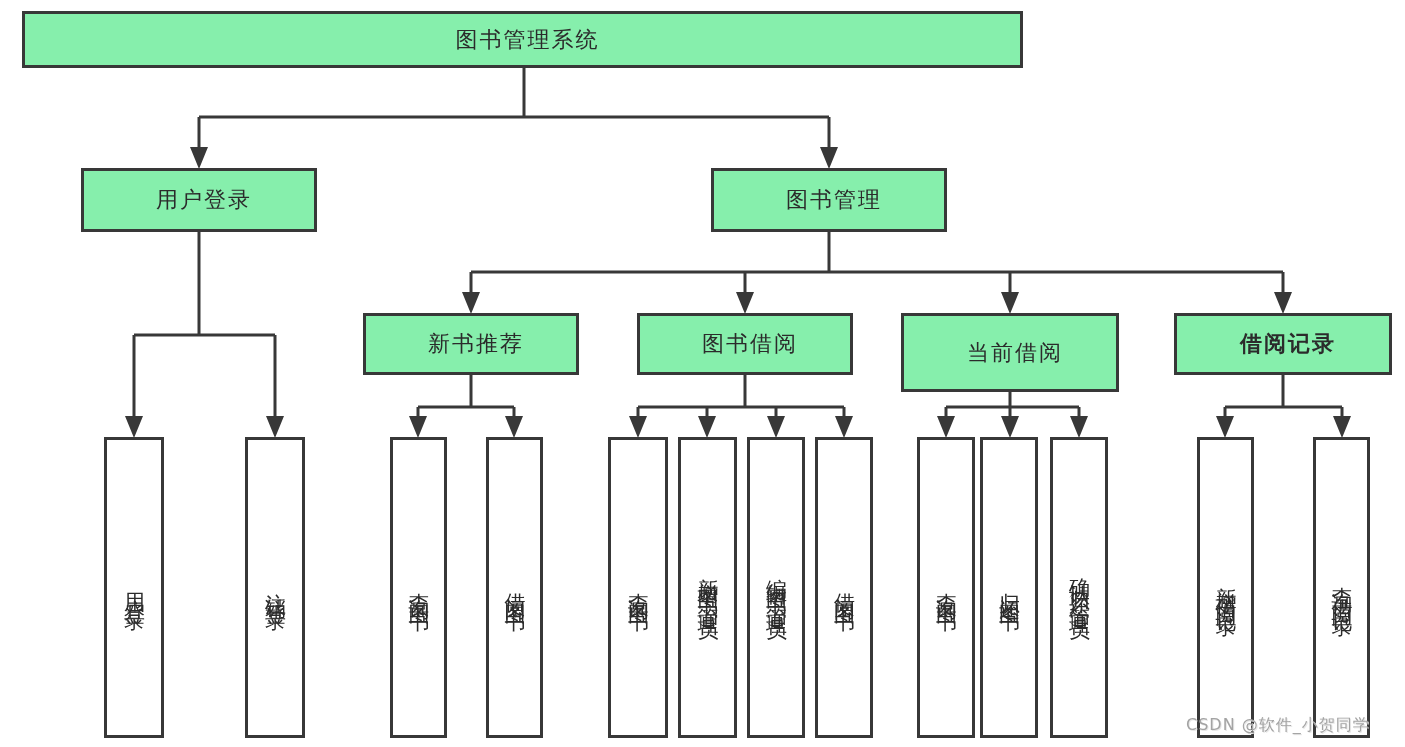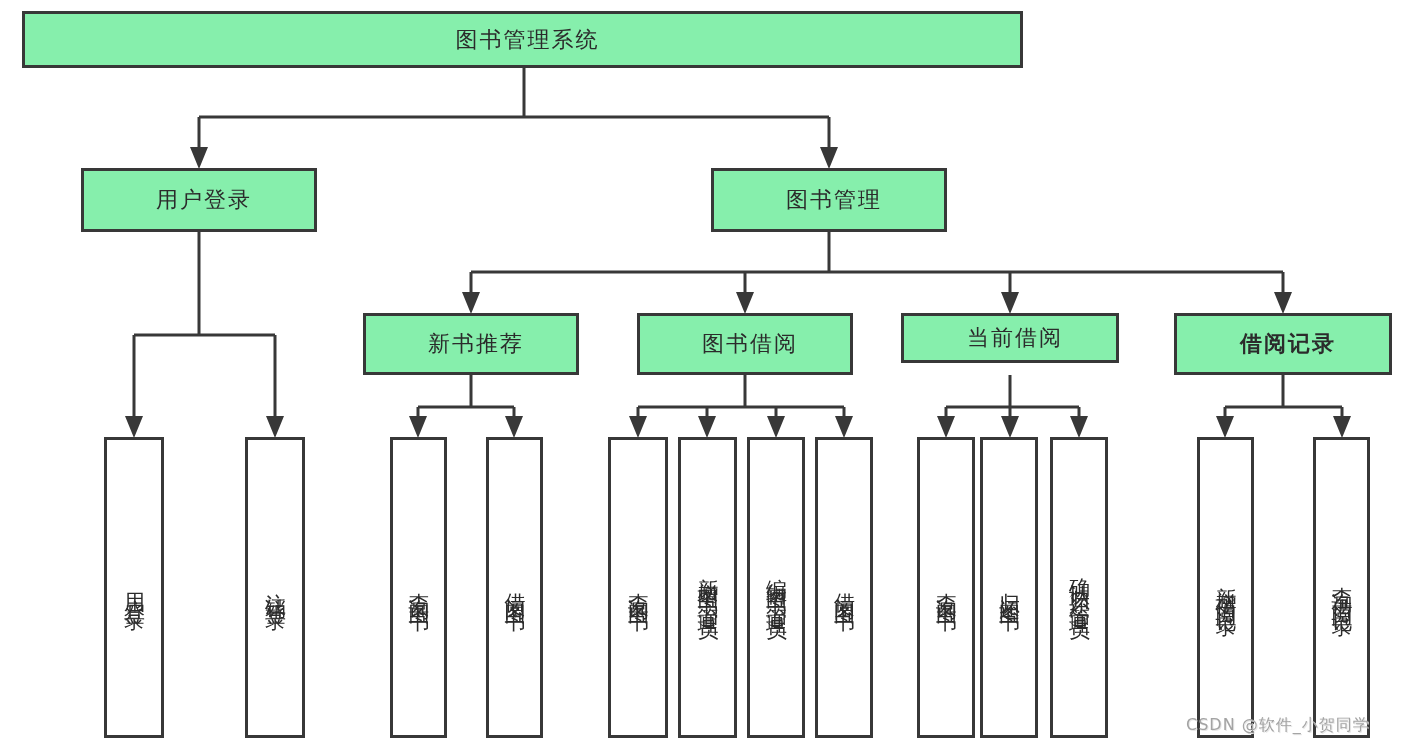--- a/index.html
+++ b/index.html
@@ -102,21 +102,21 @@
     </g>
   </svg>
 
   <div class="box" style="left:22px; top:11px; width:1001px; height:57px;">图书管理系统</div>
 
   <div class="box" style="left:81px; top:168px; width:236px; height:64px;">用户登录</div>
   <div class="box" style="left:711px; top:168px; width:236px; height:64px;">图书管理</div>
 
   <div class="box" style="left:363px; top:313px; width:216px; height:62px;">新书推荐</div>
   <div class="box" style="left:637px; top:313px; width:216px; height:62px;">图书借阅</div>
-  <div class="box" style="left:901px; top:313px; width:218px; height:50px;">当前借阅</div>
+  <div class="box" style="left:901px; top:313px; width:218px; height:79px;">当前借阅</div>
   <div class="box" style="left:1174px; top:313px; width:218px; height:62px;font-weight:bold;">借阅记录</div>
 
   <div class="vbox" style="left:104px; top:437px; width:60px; height:301px;">
     <span>用户登录</span>
   </div>
   <div class="vbox" style="left:245px; top:437px; width:60px; height:301px;">
     <span>注销登录</span>
   </div>
 
   <div class="vbox" style="left:390px; top:437px; width:57px; height:301px;">

